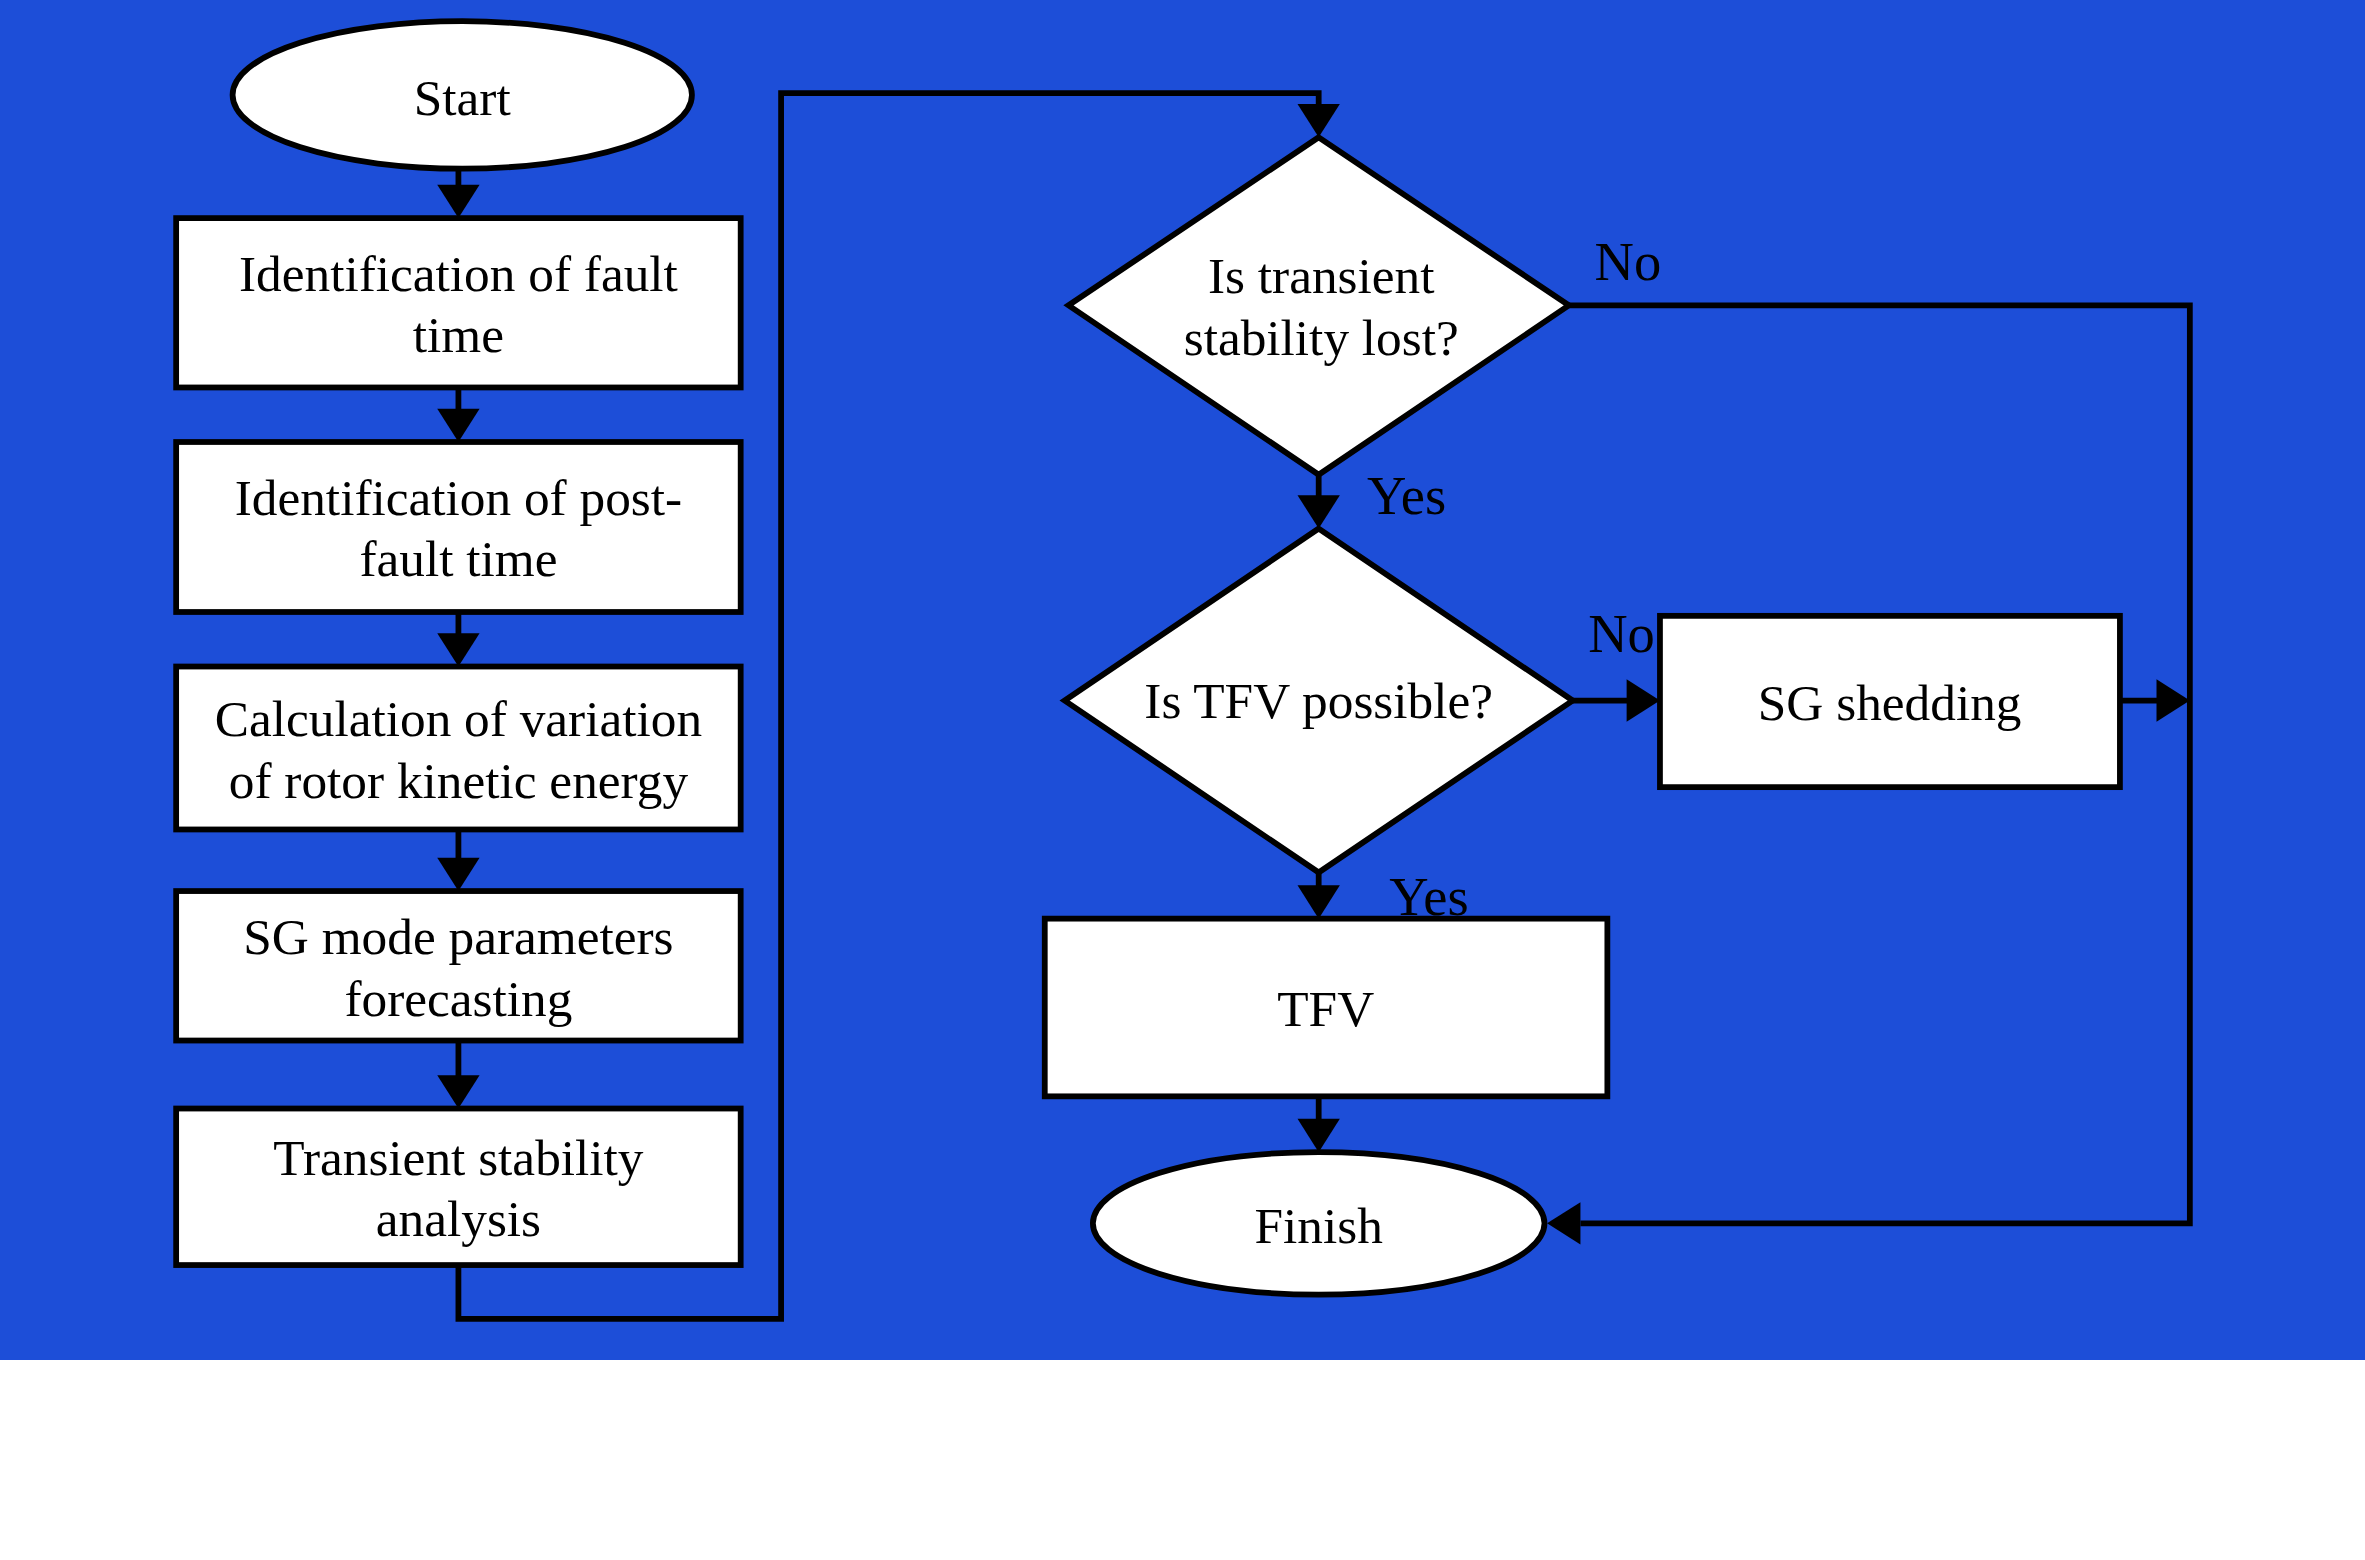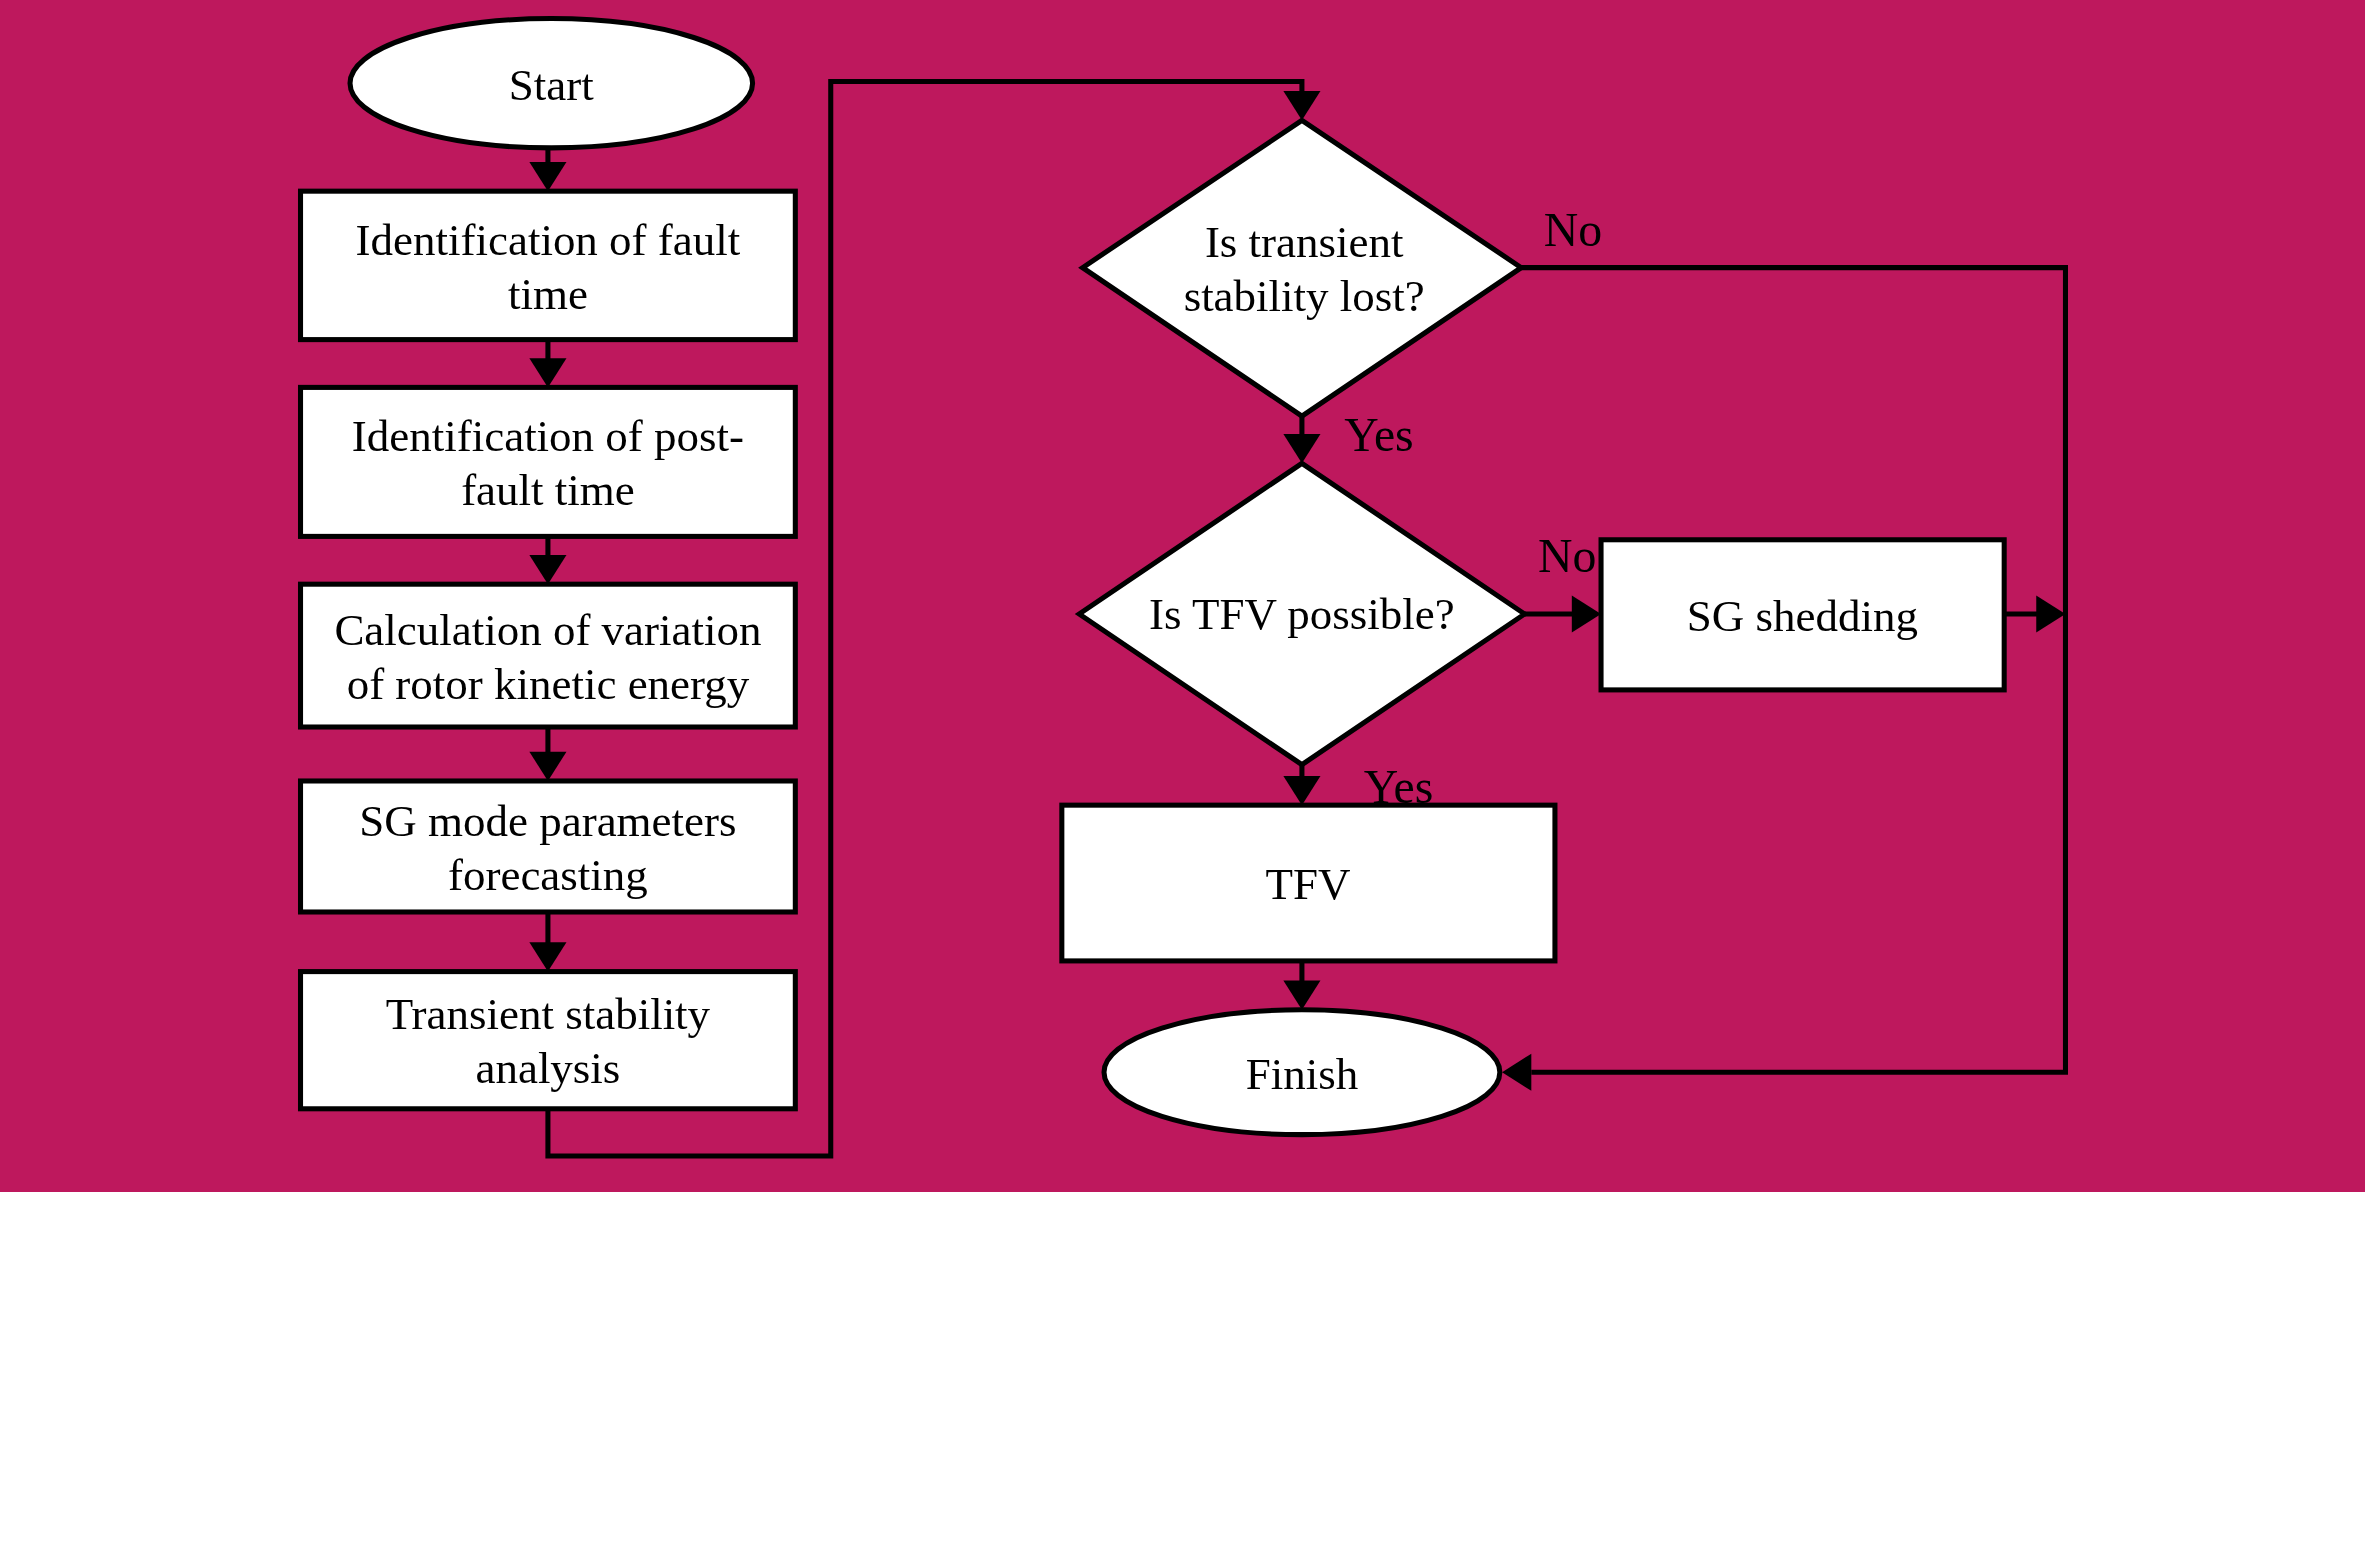--- a/index.html
+++ b/index.html
@@ -1,16 +1,16 @@
 <!DOCTYPE html>
 <html style="font-size:11.8px"><head>
 <meta charset="utf-8">
 <style>
   html, body { margin: 0; padding: 0; background: #ffffff; }
-  .canvas { position: relative; width: 2366px; height: 1192px; background: #be185d; overflow: hidden; }
+  .canvas { position: relative; width: 2366px; height: 1360px; background: #1d4ed8; overflow: hidden; }
   svg { display: block; width: 100%; height: 100%; }
   .shape { fill: #ffffff; stroke: #000000; stroke-width: 9; }
   .edge  { fill: none; stroke: #000000; stroke-width: 9; }
   .head  { fill: #000000; stroke: none; }
   text {
     font-family: "Liberation Serif", "DejaVu Serif", serif;
     fill: #000000;
     text-anchor: middle;
     dominant-baseline: central;
   }

